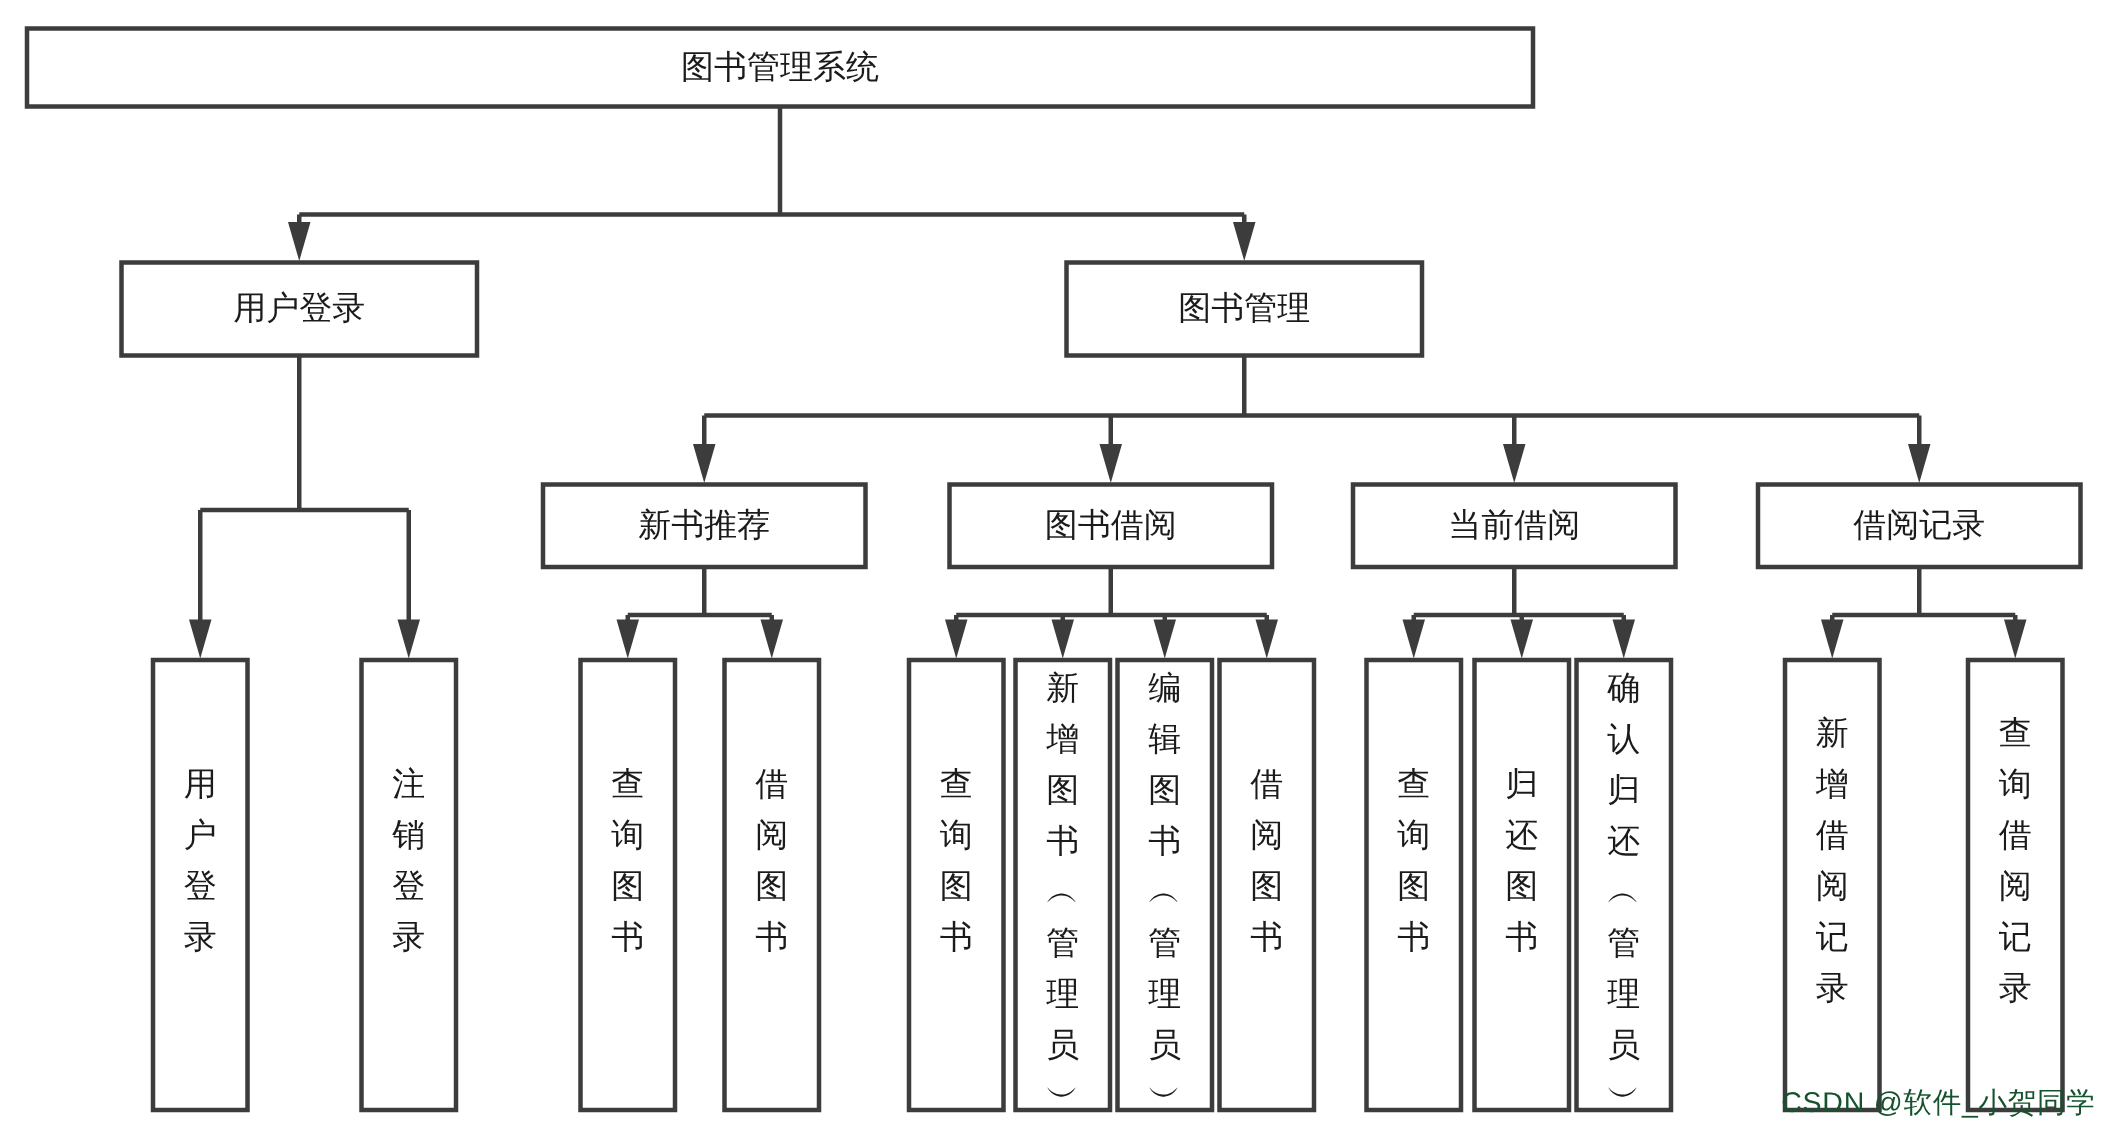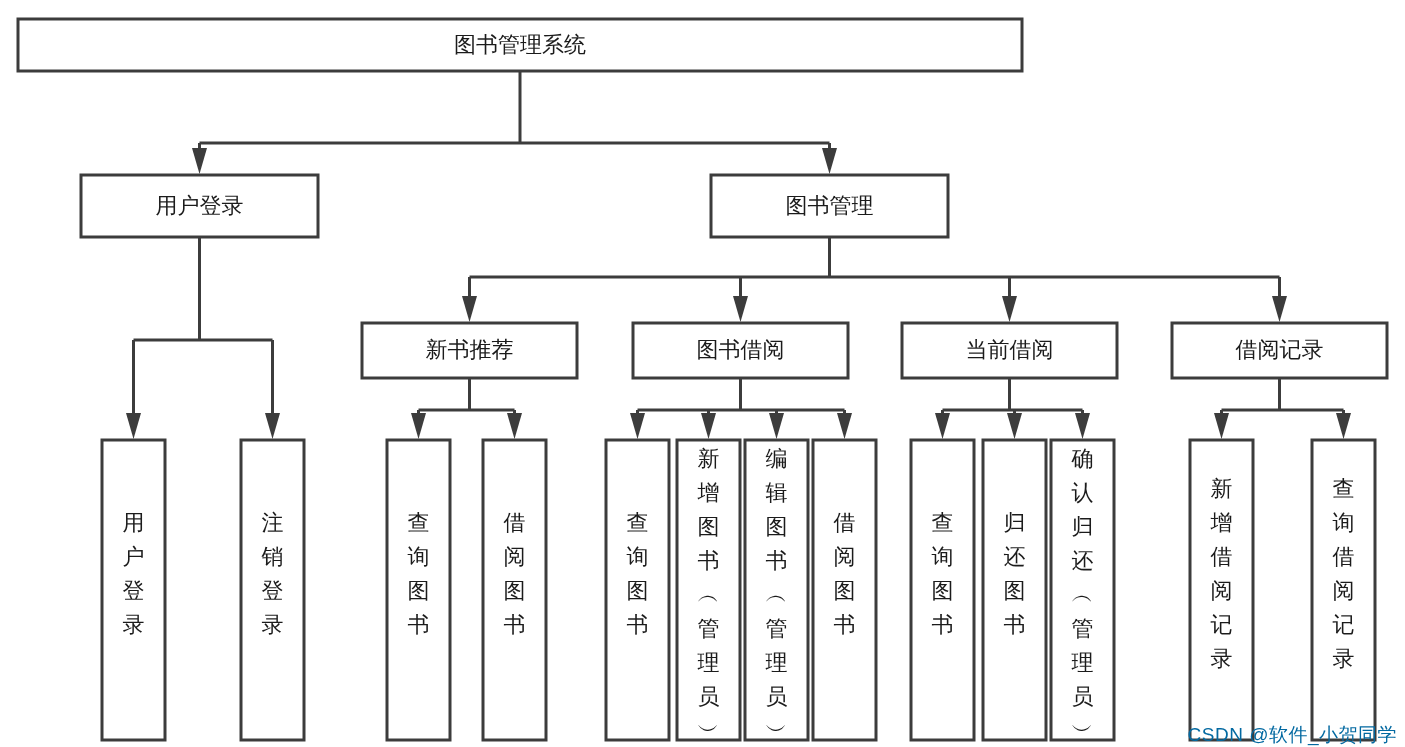--- a/index.html
+++ b/index.html
@@ -53,21 +53,21 @@
   .arrow-head {
     fill: #3c3c3c;
     stroke: none;
   }
   .watermark {
     position: absolute;
     right: 8px;
     bottom: 4px;
     font-family: "Liberation Sans", "DejaVu Sans", sans-serif;
     font-size: 19px;
-    color: #0369a1;
+    color: #14532d;
     letter-spacing: 0.5px;
     white-space: nowrap;
     pointer-events: none;
   }
 </style>
 </head>
 <body>
 
 <div id="diagram-root">
   <svg class="flow" id="flow-svg" viewBox="0 0 1405 747" xmlns="http://www.w3.org/2000/svg">

